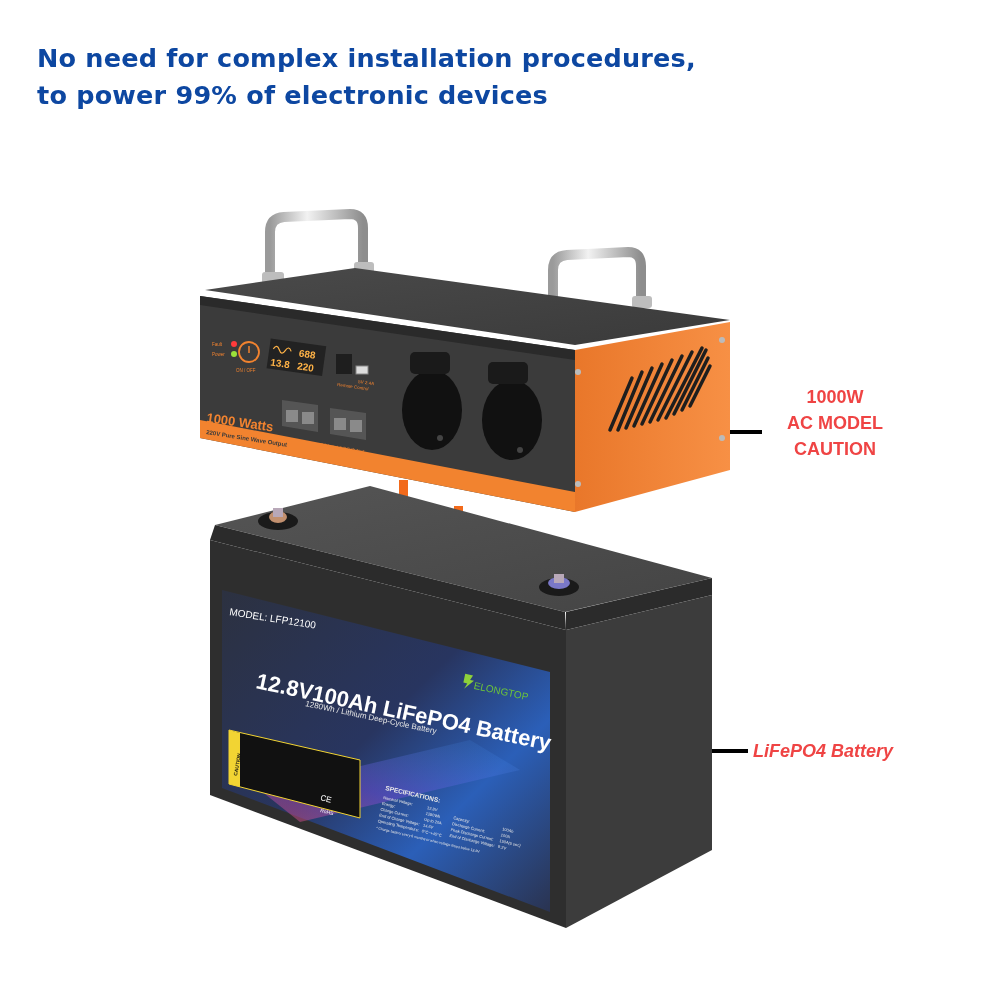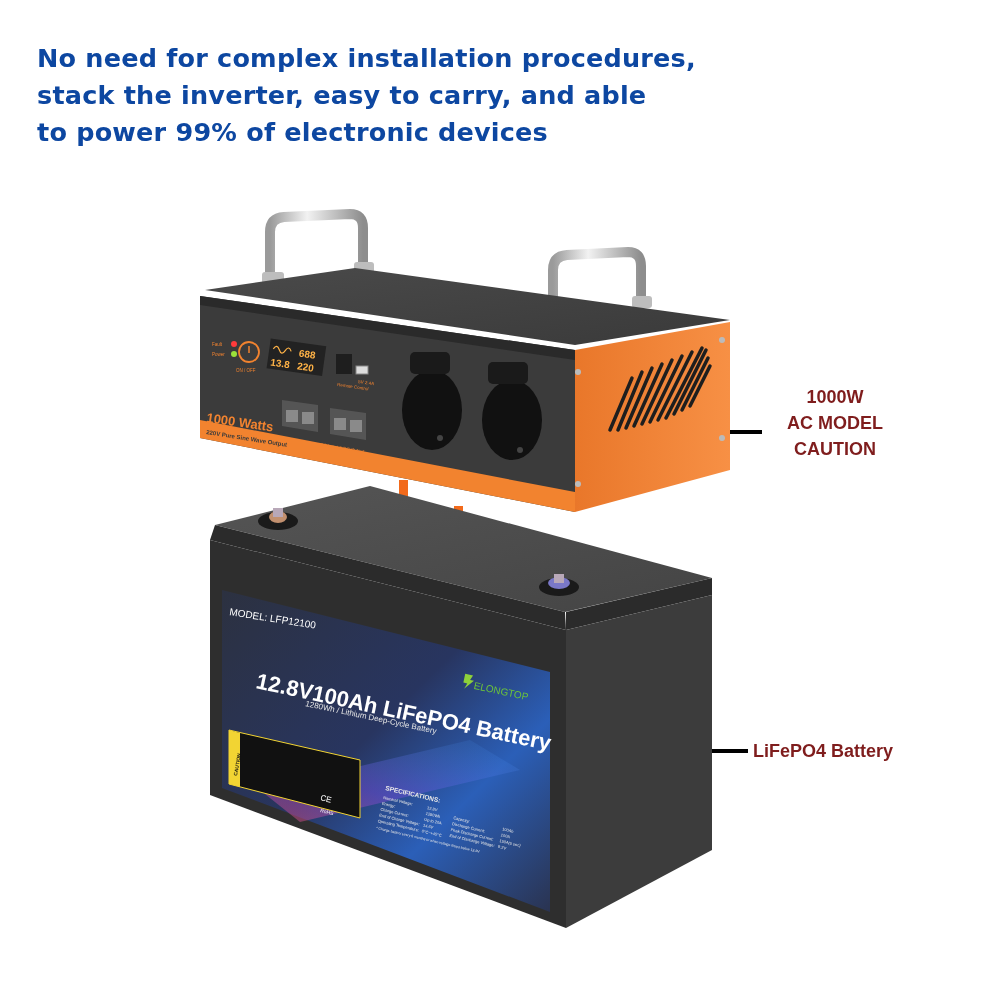--- a/index.html
+++ b/index.html
@@ -1,31 +1,30 @@
 <!DOCTYPE html>
 <html><head>
 <meta charset="utf-8">
 <style>
   html, body { margin:0; padding:0; }
   body { width:1000px; height:1000px; background:#ffffff; position:relative; overflow:hidden;
          font-family:"DejaVu Sans", "Liberation Sans", sans-serif; }
   .headline { position:absolute; left:37px; top:40px; width:640px; color:#0d47a1;
               font-weight:bold; font-size:25.5px; line-height:37px; letter-spacing:0.2px; }
   .headline div { white-space:nowrap; }
-  .callout { position:absolute; color:#7f1d1d; font-family:"Liberation Sans", sans-serif;
+  .callout { position:absolute; color:#ef4444; font-family:"Liberation Sans", sans-serif;
              font-weight:bold; font-size:18px; line-height:26px; text-align:center; }
   .leader { position:absolute; height:4px; background:#000; }
   svg text { font-family:"Liberation Sans", sans-serif; }
 </style>
 </head>
 <body>
 
 <div class="headline">
   <div>No need for complex installation procedures,</div>
-  <div>stack the inverter, easy to carry, and able</div>
   <div>to power 99% of electronic devices</div>
 </div>
 
 <svg width="1000" height="1000" viewBox="0 0 1000 1000" style="position:absolute;left:0;top:0;">
   <defs>
     <linearGradient id="chrome" x1="0" y1="0" x2="1" y2="0">
       <stop offset="0" stop-color="#9a9a9a"></stop>
         <stop offset="0.4" stop-color="#f2f2f2"></stop>
         <stop offset="1" stop-color="#8d8d8d"></stop>
     </linearGradient>
@@ -223,15 +222,15 @@
 </svg>
 
 <div class="leader" style="left:730px; top:430px; width:32px;"></div>
 <div class="callout" style="left:770px; top:384px; width:130px;">
   <div>1000W</div>
   <div>AC MODEL</div>
   <div>CAUTION</div>
 </div>
 
 <div class="leader" style="left:712px; top:749px; width:36px;"></div>
-<div class="callout" style="left:753px; top:738px; text-align:center;">
+<div class="callout" style="left:753px; top:738px; text-align:center;font-style:italic;">
   <span>LiFePO4 Battery</span>
 </div>
 
 </body></html>

